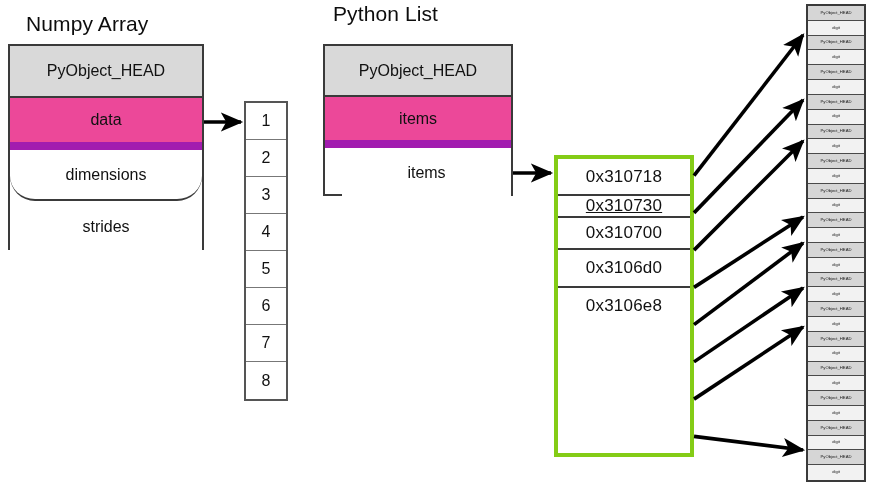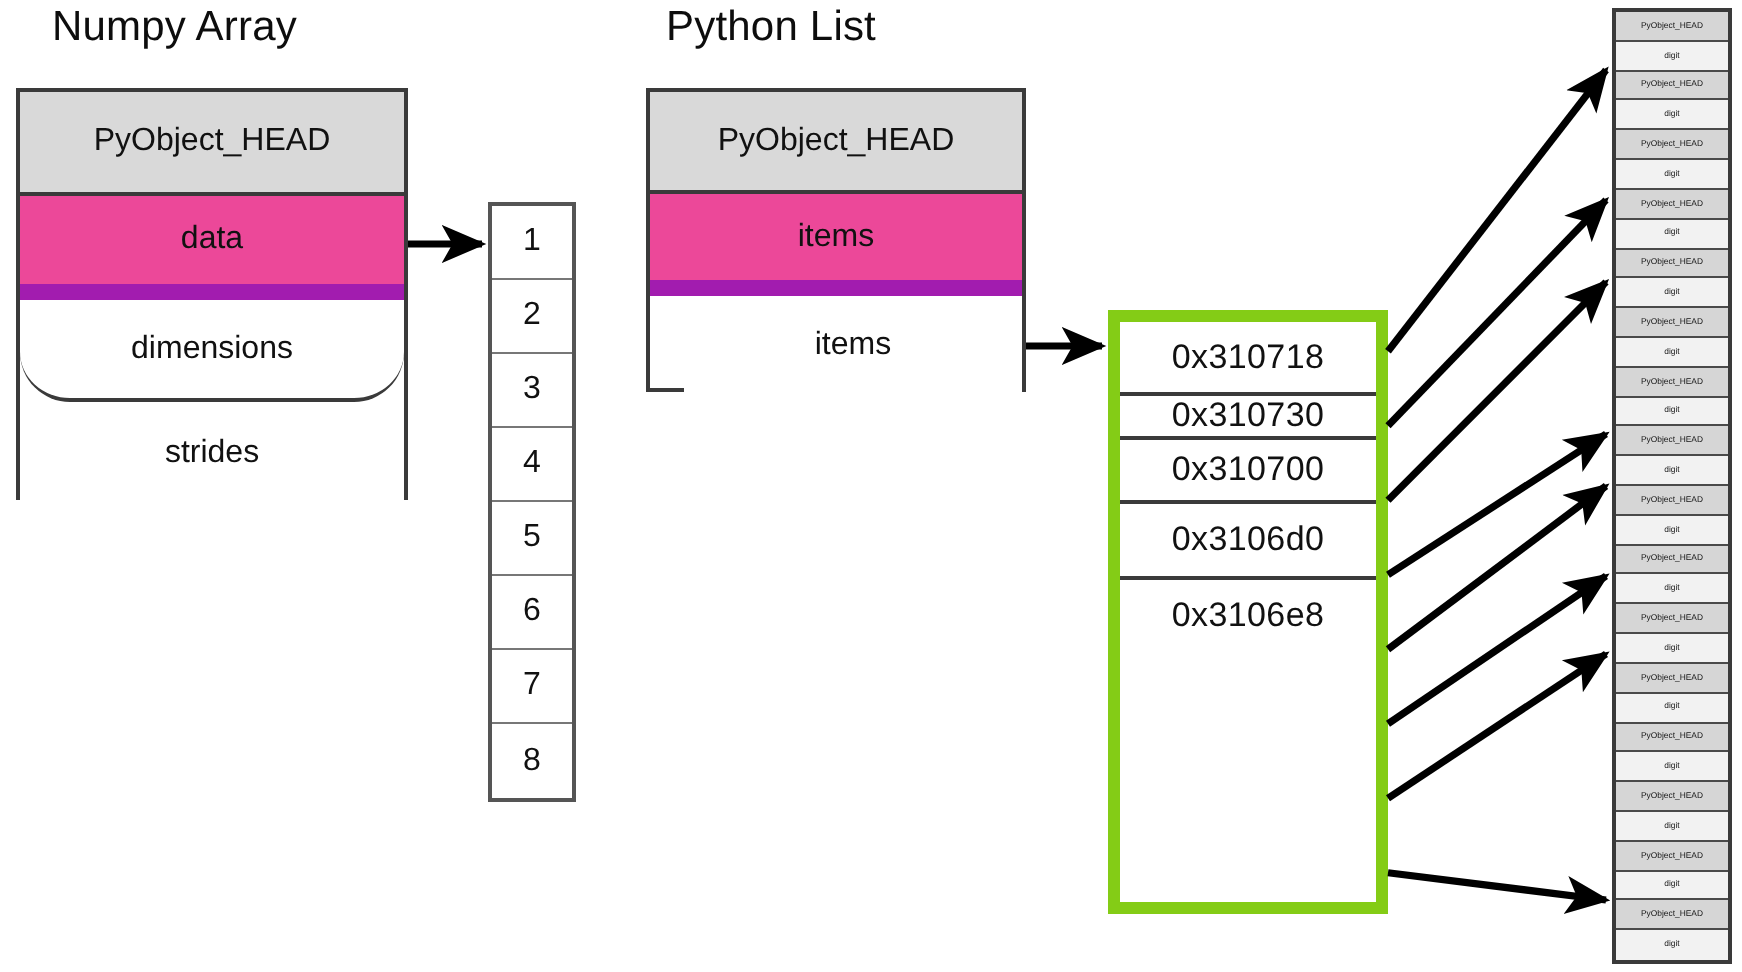--- a/index.html
+++ b/index.html
@@ -23,21 +23,21 @@
   .srow.last{border-bottom:none;}
 
   
   .numcol{position:absolute;border:2px solid #555;box-sizing:border-box;background:#fff;}
   .numcell{box-sizing:border-box;border-bottom:1px solid #777;
            display:flex;align-items:center;justify-content:center;
            font-size:16px;color:#111;}
   .numcell:last-child{border-bottom:none;}
 
   
-  .ptrcol{position:absolute;border:6px solid #84cc16;box-sizing:border-box;background:#fff;}
+  .ptrcol{position:absolute;border:4px solid #84cc16;box-sizing:border-box;background:#fff;}
   .ptrcell{box-sizing:border-box;border-bottom:2px solid #3a3a3a;
            display:flex;align-items:center;justify-content:center;
            font-size:17px;color:#111;letter-spacing:.2px;}
   .ptrcell:last-child{border-bottom:none;}
 
   
   .intcol{position:absolute;border:2px solid #3a3a3a;box-sizing:border-box;background:#fff;}
   .intcell{box-sizing:border-box;border-bottom:1px solid #4a4a4a;
            display:flex;align-items:center;justify-content:center;
            text-align:center;line-height:1.0;
@@ -47,21 +47,21 @@
   .intcell:last-child{border-bottom:none;}
 
   svg.lay{position:absolute;left:0;top:0;width:871px;height:486px;
           overflow:visible;pointer-events:none;}
 </style>
 </head>
 <body>
 
 <div id="stage">
 
-  <div class="title" style="left:26px;top:2px;">Numpy Array</div>
+  <div class="title" style="left:26px;top:12px;">Numpy Array</div>
   <div class="title" style="left:333px;top:2px;">Python List</div>
 
   <div class="sbox" id="numpyBox" style="left:8px;top:44px;width:196px;height:206px;">
       <div class="srow head" style="height: 52px;">PyObject_HEAD</div>
       <div class="srow alt" style="height: 52px;">data</div>
       <div class="srow plain" style="height: 51px; border-radius: 25px;">dimensions</div>
       <div class="srow last plain" style="height: 51px;">strides</div>
     </div>
 
   <div class="sbox" id="listBox" style="left:323px;top:44px;width:190px;height:152px;">
@@ -76,21 +76,21 @@
       <div class="numcell" style="height: 37px;">3</div>
       <div class="numcell" style="height: 37px;">4</div>
       <div class="numcell" style="height: 37px;">5</div>
       <div class="numcell" style="height: 37px;">6</div>
       <div class="numcell" style="height: 37px;">7</div>
       <div class="numcell" style="height: 37px;">8</div>
     </div>
 
   <div class="ptrcol" id="ptrCol" style="left:554px;top:155px;width:140px;height:302px;">
       <div class="ptrcell" style="height: 37.25px;">0x310718</div>
-      <div class="ptrcell" style="height: 22px;">0x310730</div>
+      <div class="ptrcell" style="height: 22px; text-decoration: underline;">0x310730</div>
       <div class="ptrcell" style="height: 32px;">0x310700</div>
       <div class="ptrcell" style="height: 37.25px;">0x3106d0</div>
       <div class="ptrcell" style="height: 37.25px;">0x3106e8</div>
     </div>
 
   <div class="intcol" id="intCol" style="left:806px;top:4px;width:60px;height:478px;">
       <div class="intcell h" style="height: 14.8125px;">PyObject_HEAD</div>
       <div class="intcell d" style="height: 14.8125px;">digit</div>
       <div class="intcell h" style="height: 14.8125px;">PyObject_HEAD</div>
       <div class="intcell d" style="height: 14.8125px;">digit</div>

